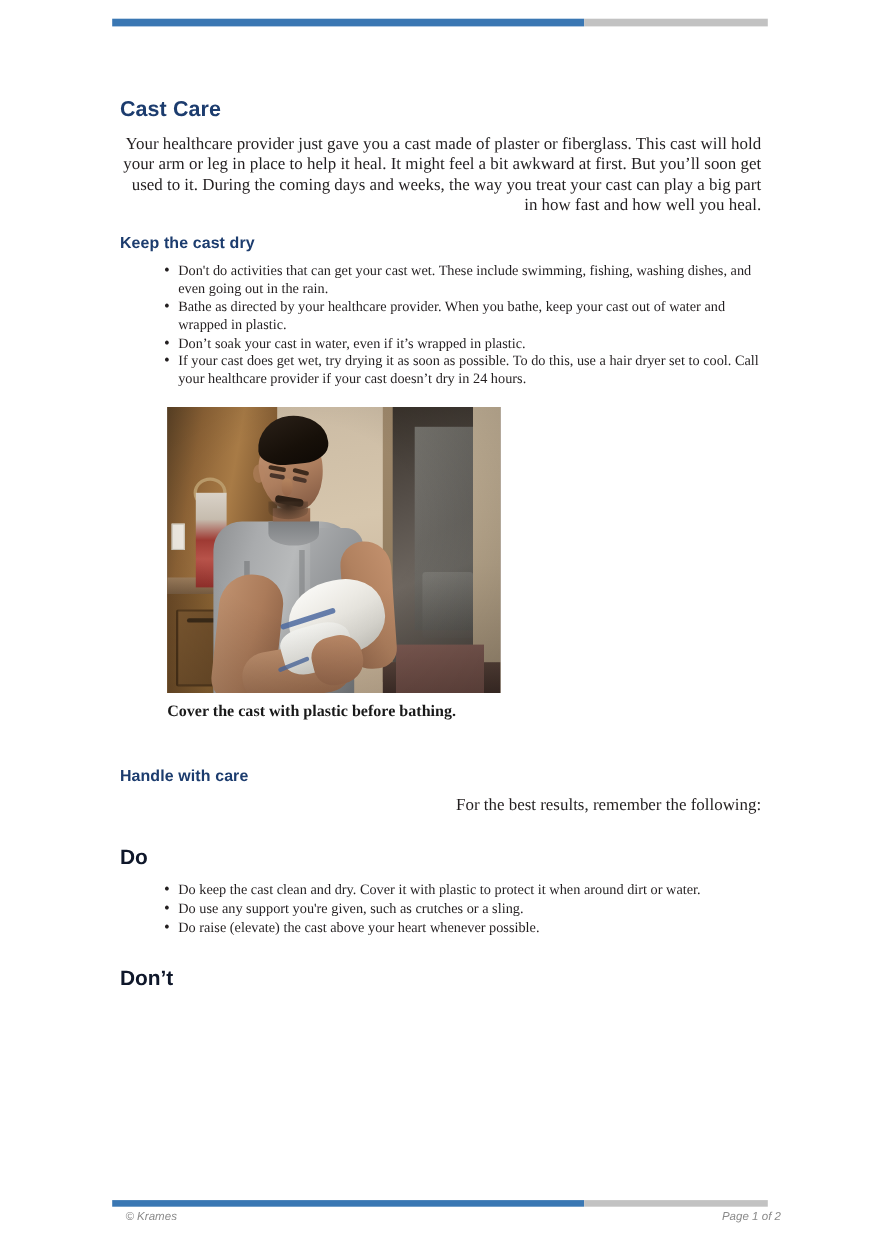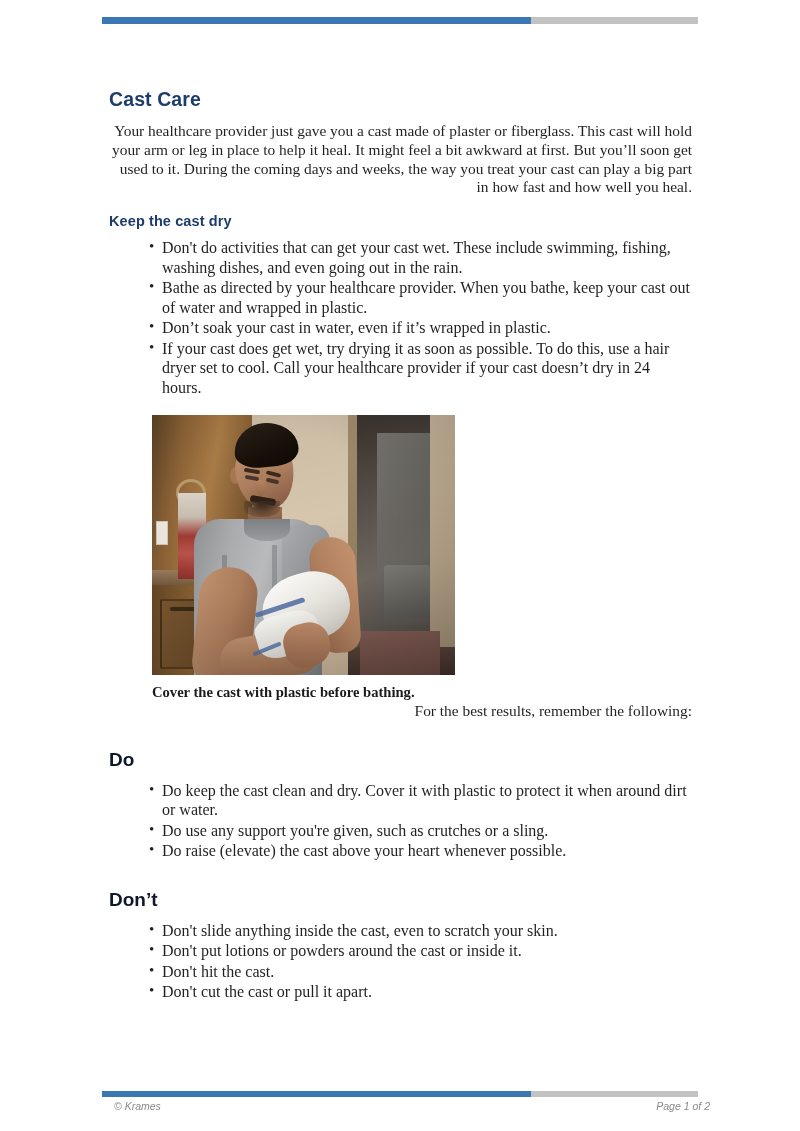--- a/index.html
+++ b/index.html
@@ -68,21 +68,21 @@
     margin: 0 0 3px 0;
     text-align: right;
   }
 
   ul.bullets {
     margin: 4px 0 0 0;
     padding: 0 0 0 41px;
     list-style: none;
   }
   ul.bullets li {
-    font-size: 16px;
+    font-size: 13px;
     line-height: 1.22;
     position: relative;
     margin: 0 0 1px 0;
     padding-left: 12px;
   }
   ul.bullets li::before {
     content: "\2022";
     position: absolute;
     left: -1px;
     top: -1px;
@@ -296,39 +296,34 @@
         <div class="forearm-l"></div>
         <div class="cast-wrap"></div>
         <div class="cast-band2"></div>
         <div class="hand-r"></div>
 
         <div class="photo-shade"></div>
       </div>
       <div class="caption">Cover the cast with plastic before bathing.</div>
     </div>
 
+    <h2 class="section-title spaced-top">Handle with care</h2>
 
     <p class="body">For the best results, remember the following:</p>
 
     <h3 class="sub-title">Do</h3>
 
     <ul class="bullets">
       <li>Do keep the cast clean and dry. Cover it with plastic to protect it when around dirt or water.</li>
       <li>Do use any support you're given, such as crutches or a sling.</li>
       <li>Do raise (elevate) the cast above your heart whenever possible.</li>
     </ul>
 
     <h3 class="sub-title">Don’t</h3>
 
-    <ul class="bullets">
-      <li>Don't slide anything inside the cast, even to scratch your skin.</li>
-      <li>Don't put lotions or powders around the cast or inside it.</li>
-      <li> Don't hit the cast.</li>
-      <li>Don't cut the cast or pull it apart.</li>
-    </ul>
 
   </div>
 
   <div class="rule bottom">
     <div class="seg-blue" style="width:72%"></div>
     <div class="seg-grey" style="width:28%"></div>
   </div>
 
   <div class="footer">
     <span>© Krames</span>

